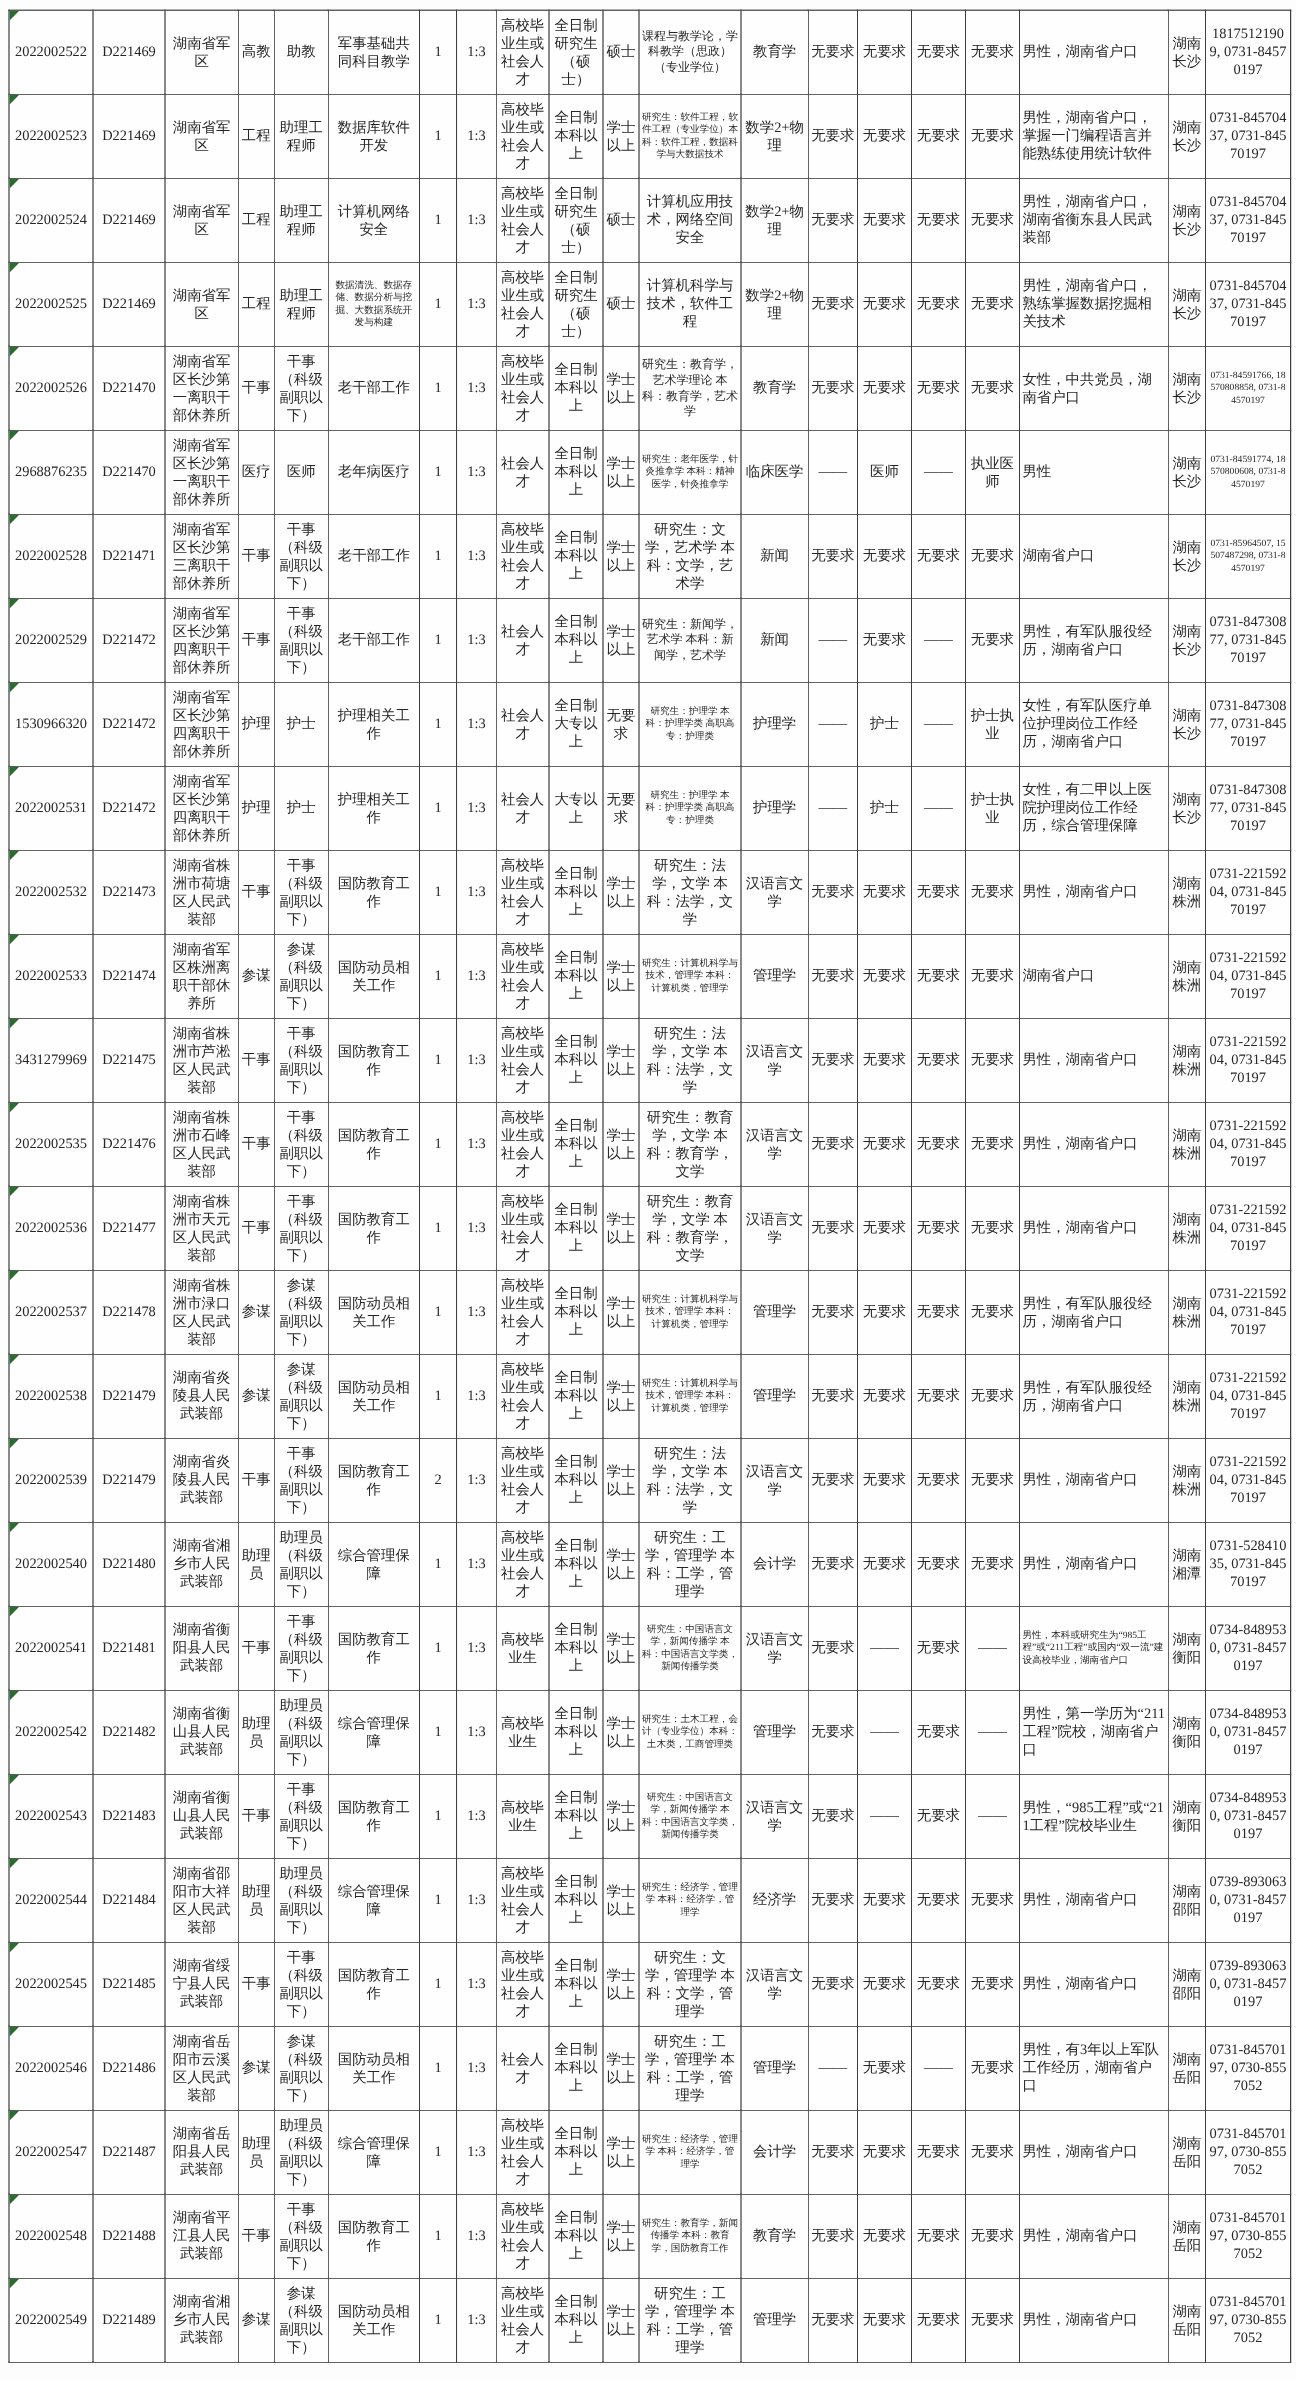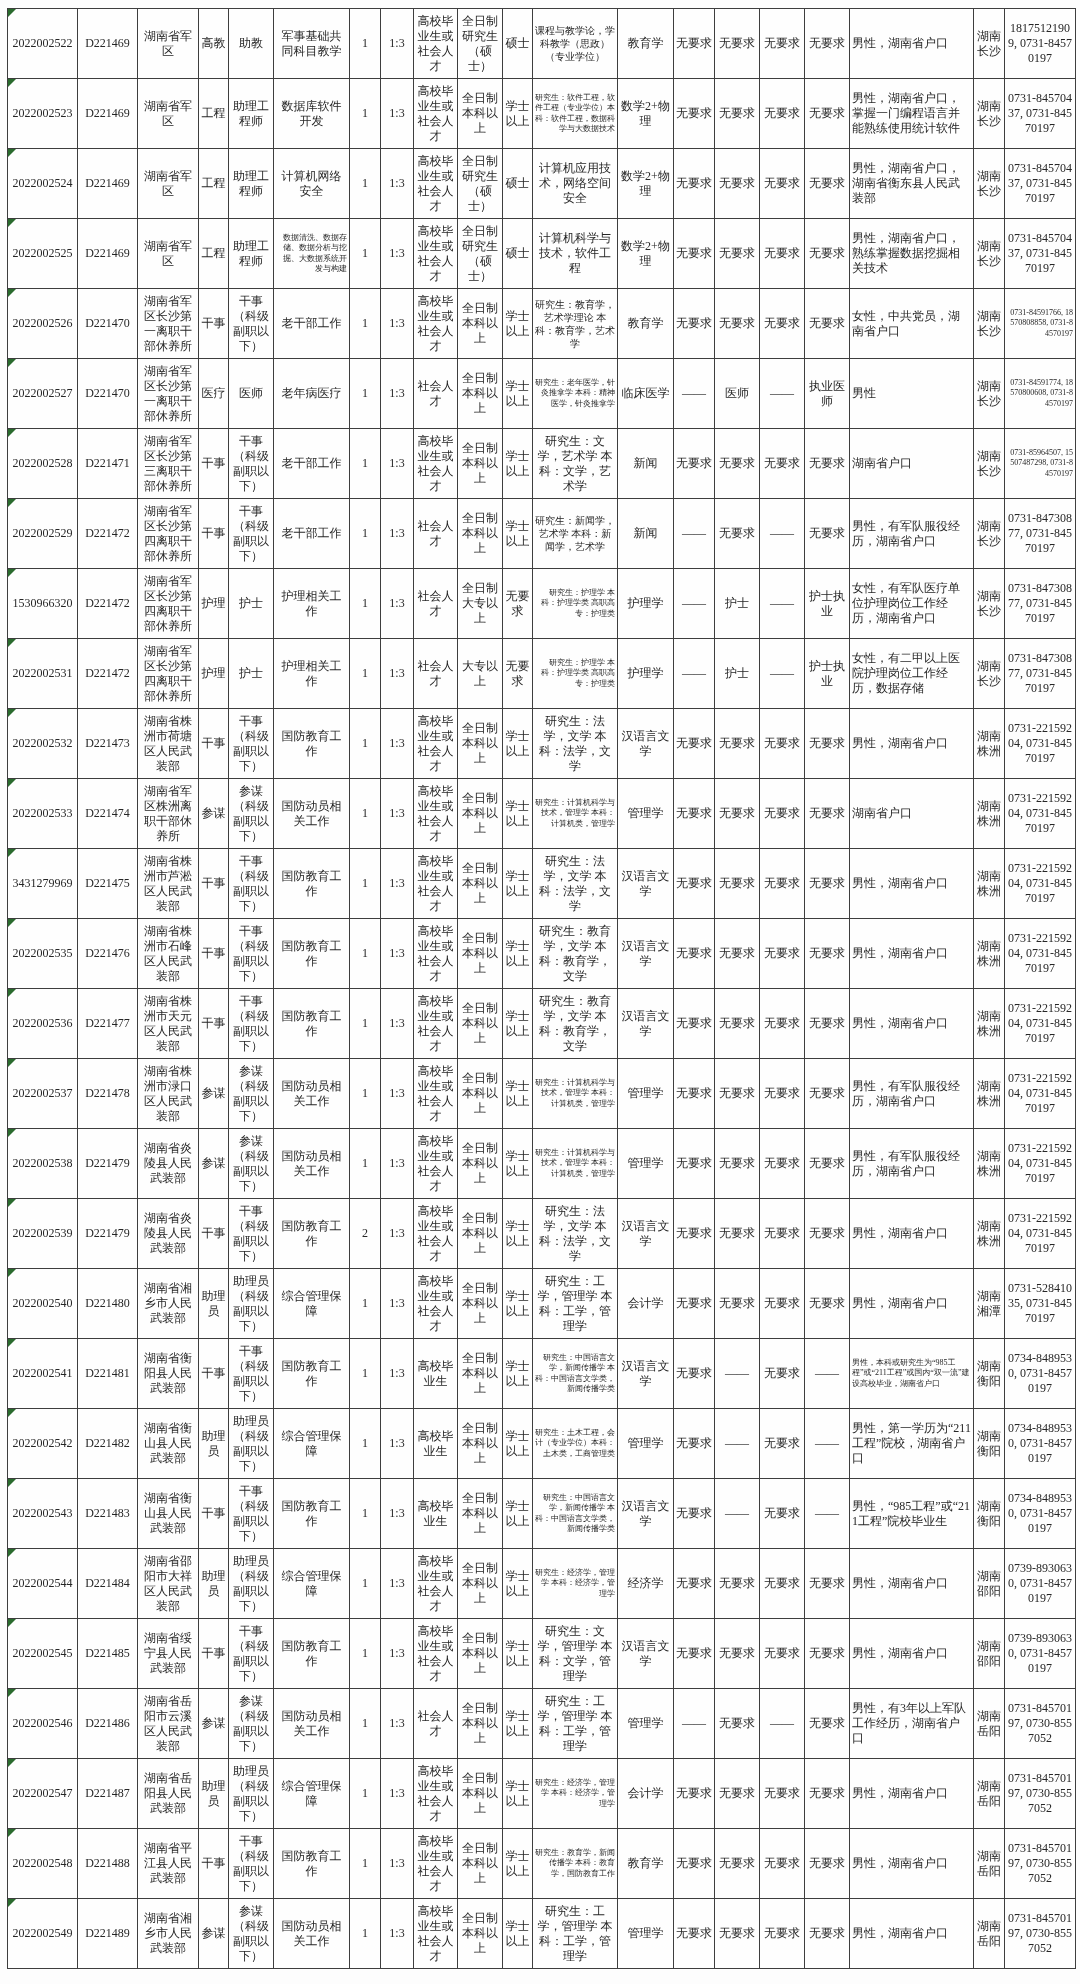--- a/index.html
+++ b/index.html
@@ -2,21 +2,21 @@
 <html><head>
 <meta charset="utf-8">
 <style>
   html,body{margin:0;padding:0;background:#ffffff;width:1080px;height:1984px;overflow:hidden;}
   .page{position:relative;width:1080px;height:1984px;background:#fdfdfd;}
   table.jobs{border-collapse:collapse;table-layout:fixed;position:absolute;left:7px;top:8px;width:1068px;
     font-family:"Liberation Serif","DejaVu Serif",serif;color:#262626;}
   td{border:1px solid #3e3e3e;text-align:center;vertical-align:middle;padding:1px 2px;
     font-size:12px;line-height:1.25;word-break:break-all;position:relative;background:#fefefe;}
   tr{height:70px;}
-  td.sm{font-size:8px;line-height:1.3;text-align:right;}
+  td.sm{font-size:8px;line-height:1.3;}
   td.md{font-size:10px;line-height:1.3;}
   td.corner::before{content:"";position:absolute;top:0;left:0;width:0;height:0;
     border-top:8px solid #2a6b2e;border-right:8px solid transparent;}
   td.c-other{text-align:left;}
 </style>
 </head>
 <body>
 
 <div class="page">
   <table class="jobs">
@@ -147,21 +147,21 @@
           <td>教育学</td>
           <td>无要求</td>
           <td>无要求</td>
           <td>无要求</td>
           <td>无要求</td>
           <td class="c-other">女性，中共党员，湖南省户口</td>
           <td>湖南长沙</td>
           <td class="sm">0731-84591766, 18570808858, 0731-84570197</td>
         </tr>
         <tr>
-          <td class="corner">2022002527</td>
+          <td class="corner">2968876235</td>
           <td>D221470</td>
           <td>湖南省军区长沙第一离职干部休养所</td>
           <td>医疗</td>
           <td>医师</td>
           <td>老年病医疗</td>
           <td>1</td>
           <td>1:3</td>
           <td>社会人才</td>
           <td>全日制本科以上</td>
           <td>学士以上</td>
@@ -252,21 +252,21 @@
           <td>1:3</td>
           <td>社会人才</td>
           <td>大专以上</td>
           <td>无要求</td>
           <td class="sm">研究生：护理学 本科：护理学类 高职高专：护理类</td>
           <td>护理学</td>
           <td>——</td>
           <td>护士</td>
           <td>——</td>
           <td>护士执业</td>
-          <td class="c-other">女性，有二甲以上医院护理岗位工作经历，数据存储</td>
+          <td class="c-other">女性，有二甲以上医院护理岗位工作经历，综合管理保障</td>
           <td>湖南长沙</td>
           <td>0731-84730877, 0731-84570197</td>
         </tr>
         <tr>
           <td class="corner">2022002532</td>
           <td>D221473</td>
           <td>湖南省株洲市荷塘区人民武装部</td>
           <td>干事</td>
           <td>干事（科级副职以下）</td>
           <td>国防教育工作</td>

